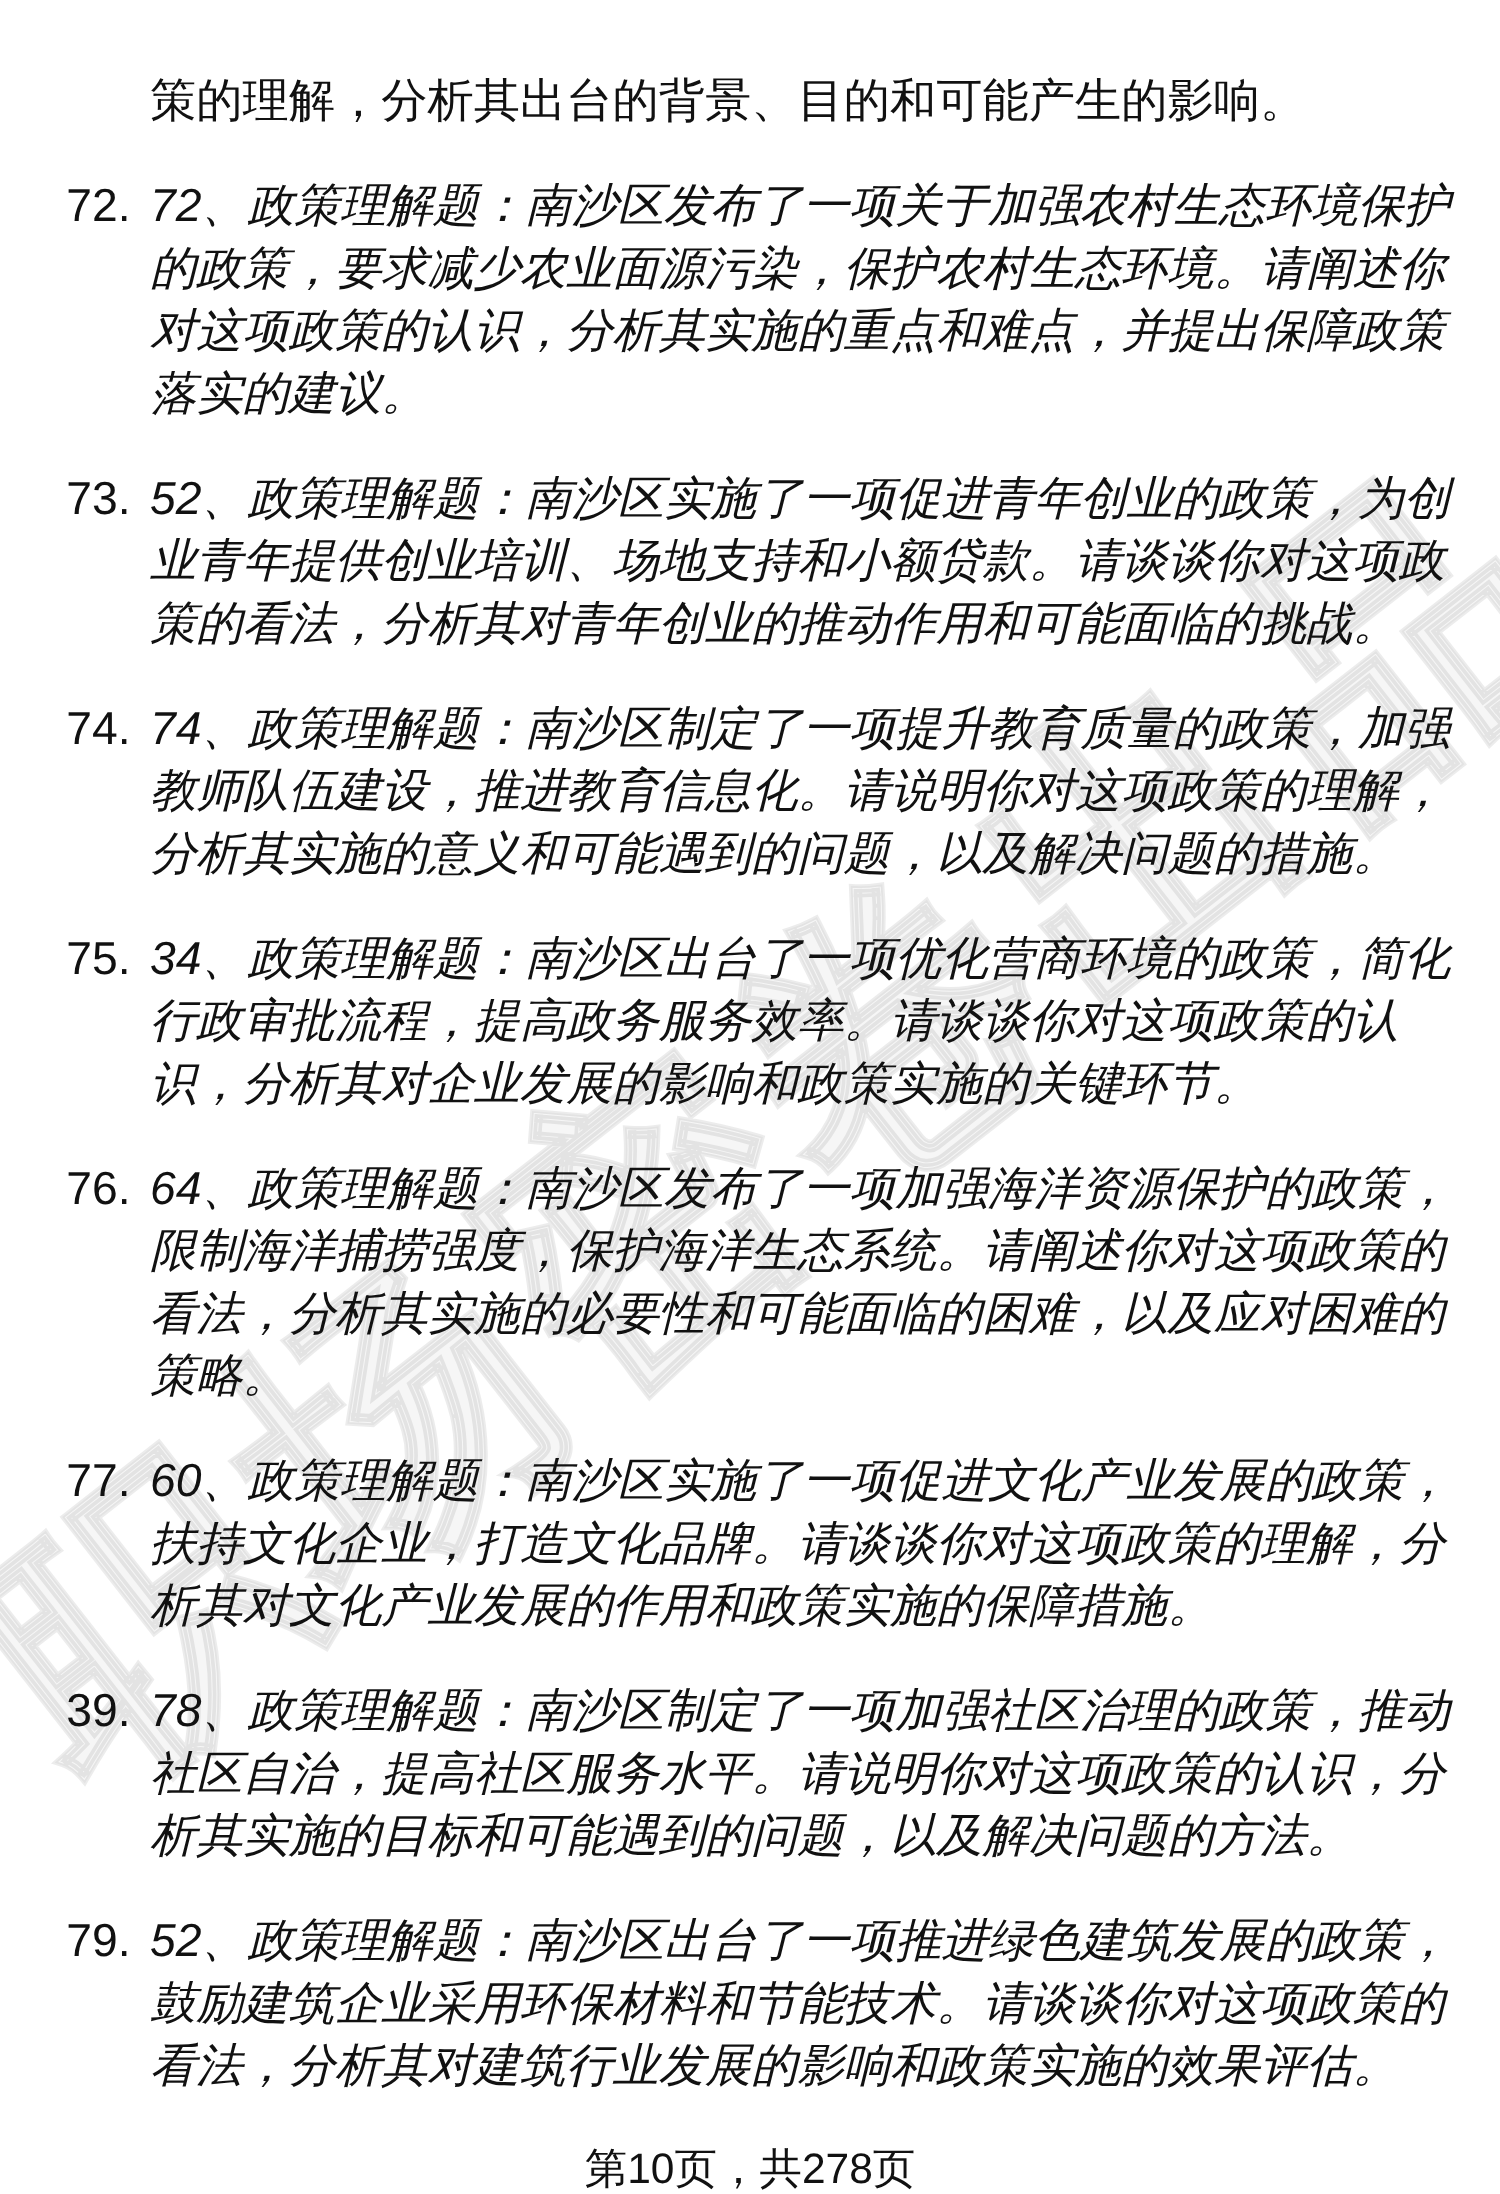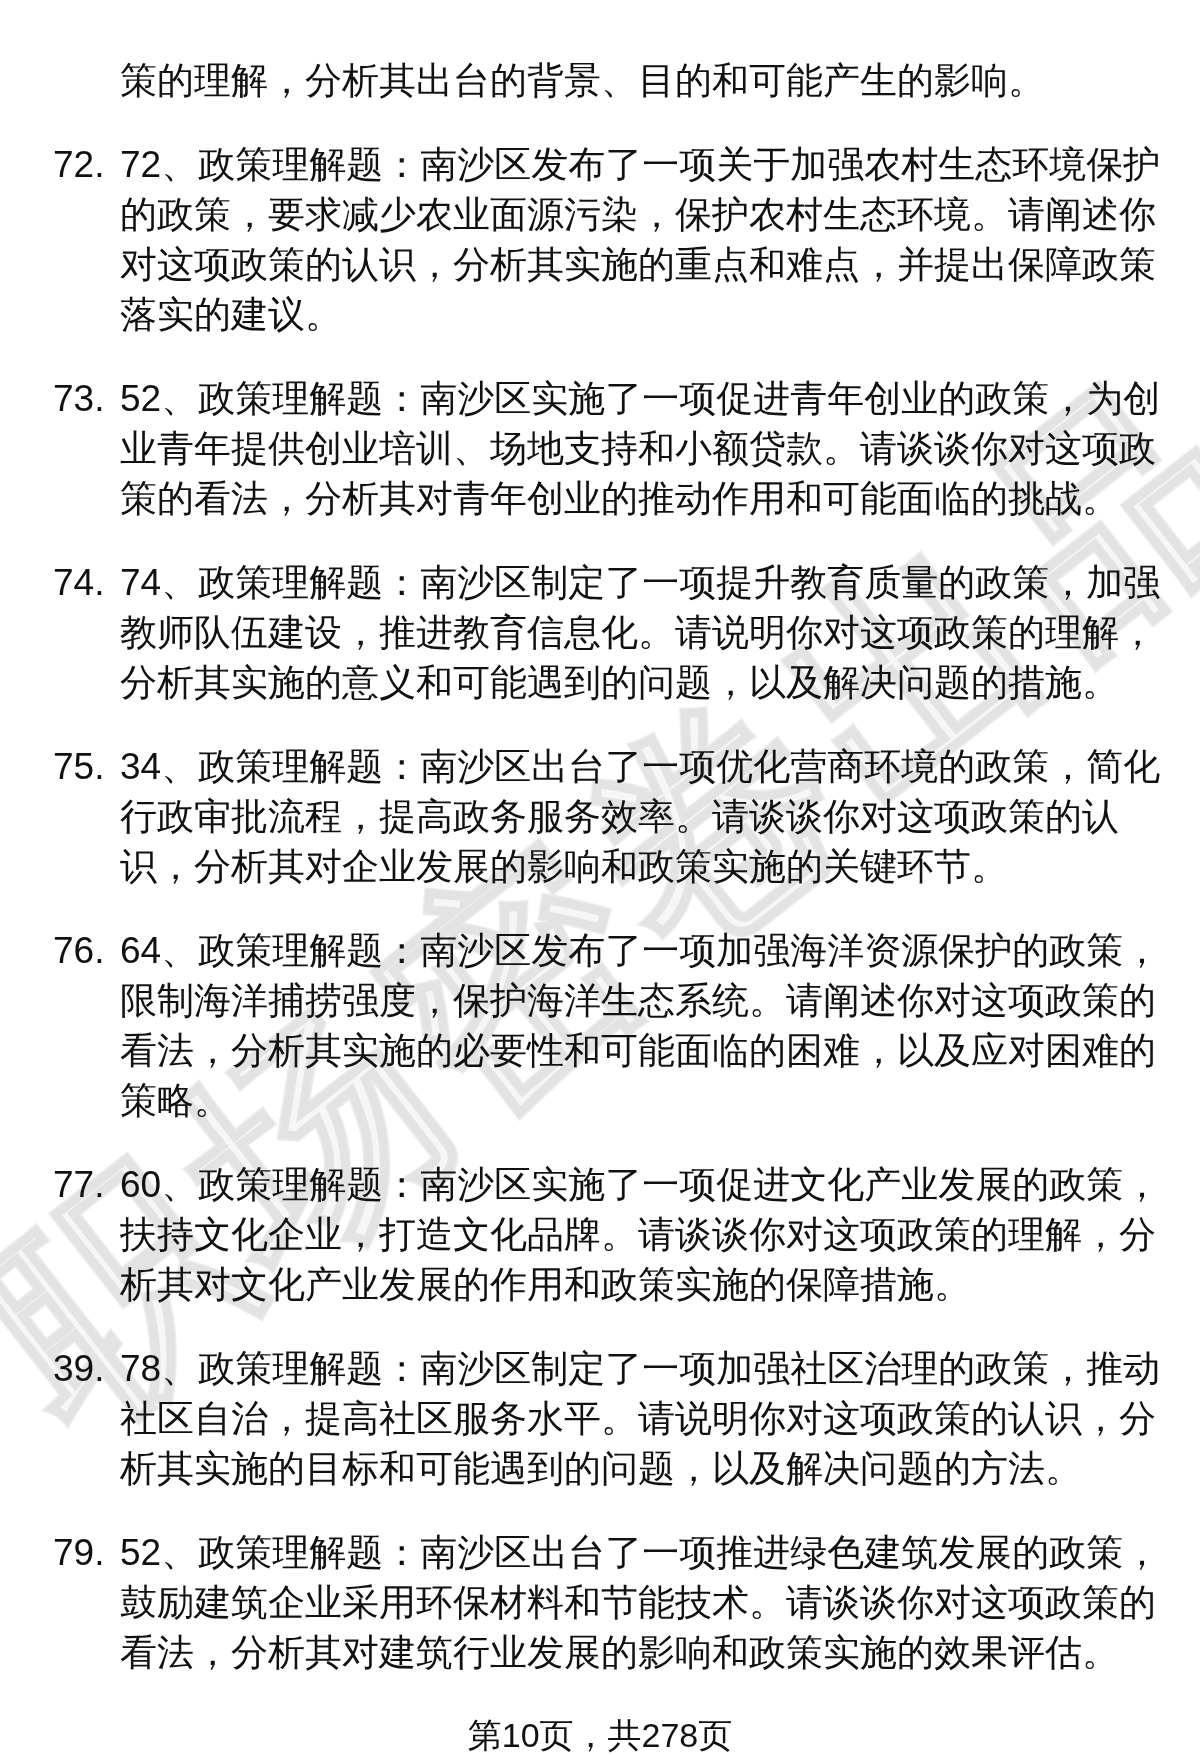--- a/index.html
+++ b/index.html
@@ -47,20 +47,21 @@
     display: flex;
     margin: 16px 0 34px 0;
   }
   .q-num {
     width: 67px;
     flex: 0 0 67px;
   }
   .q-text {
     width: 1050px;
     flex: 0 0 1050px;
+    font-style: italic;
   }
   .footer {
     position: relative;
     z-index: 1;
     margin-top: 6px;
     text-align: center;
     font-size: 34px;
     line-height: 46px;
     color: #111111;
   }

